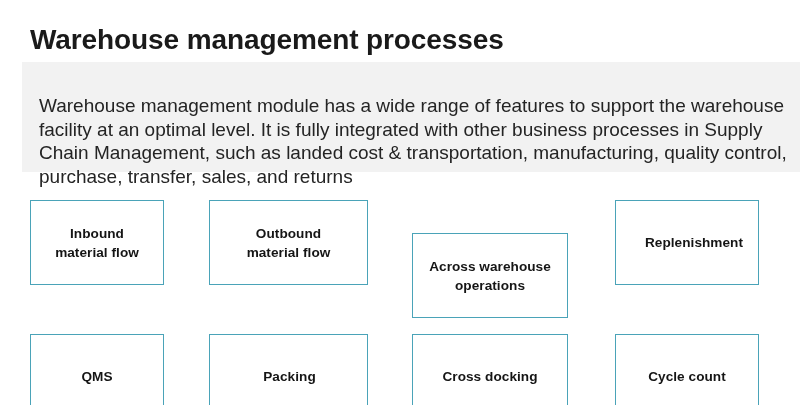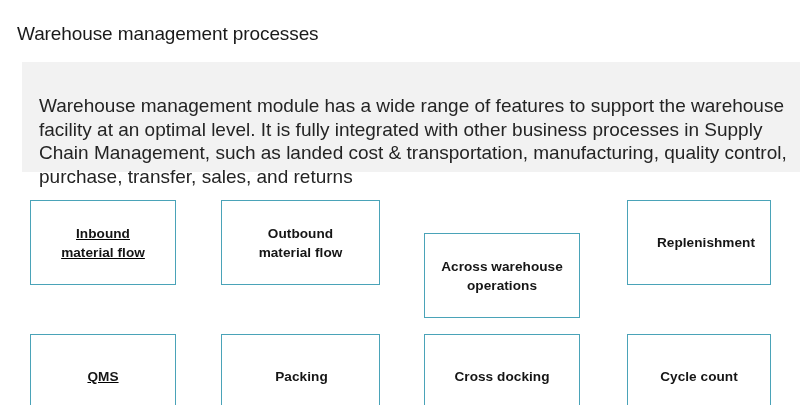--- a/index.html
+++ b/index.html
@@ -11,24 +11,24 @@
     width: 800px;
     height: 405px;
     position: relative;
     overflow: hidden;
     font-family: "Liberation Sans", sans-serif;
     -webkit-font-smoothing: antialiased;
   }
 
   #page-title {
     position: absolute;
-    left: 17px;
+    left: 30px;
     top: 2px;
-    font-size: 19px;
-    font-weight: 400;
+    font-size: 28px;
+    font-weight: 700;
     color: #1a1a1a;
     letter-spacing: -0.1px;
     line-height: 38px;
     white-space: nowrap;
   }
 
   #intro-panel {
     position: absolute;
     left: 22px;
     top: 62px;
@@ -79,21 +79,21 @@
 
   .card-label {
     font-size: 13.6px;
     font-weight: bold;
     color: #151515;
     line-height: 19px;
     letter-spacing: 0.05px;
   }
 
   
-  .col-1 { width: 146px; text-decoration: underline; }
+  .col-1 { width: 134px; }
   .gap-1 { width: 45px; flex: none; }
   .col-2 { width: 159px; }
   .gap-2 { width: 44px; flex: none; }
   .col-3 { width: 156px; }
   .gap-3 { width: 47px; flex: none; }
   .col-4 { width: 144px; }
 </style>
 </head>
 <body style="background: rgb(255, 255, 255);">
 

